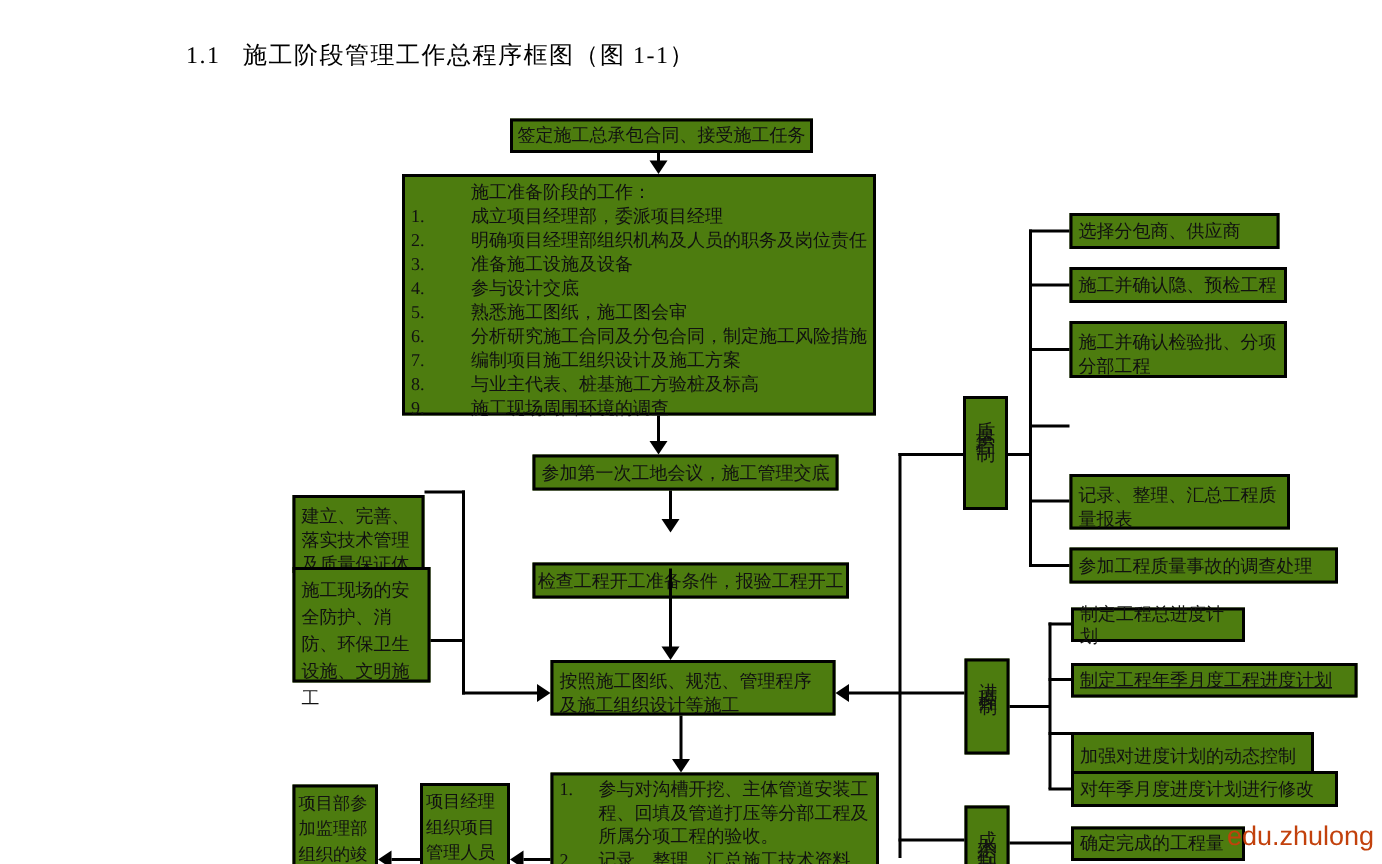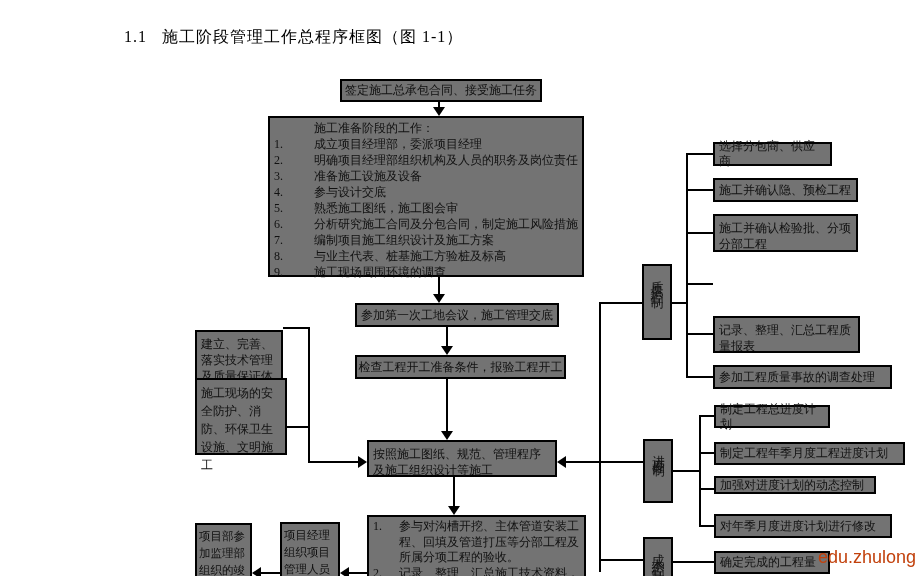--- a/index.html
+++ b/index.html
@@ -5,21 +5,21 @@
   html,body{margin:0;padding:0;background:#fff;}
   #canvas{
     position:relative;width:921px;height:576px;background:#fff;overflow:hidden;
     font-family:"Liberation Serif","DejaVu Serif",serif;color:#111;
   }
   .title{
     position:absolute;left:124px;top:27px;font-size:16px;letter-spacing:1px;
     white-space:pre;color:#000;
   }
   .box{
-    position:absolute;border:2px solid #000;background:#737373;
+    position:absolute;border:2px solid #000;background:#4d7c0f;
     font-size:12px;line-height:15px;box-sizing:border-box;
   }
   .ctr{display:flex;align-items:center;justify-content:center;text-align:center;white-space:nowrap;}
   .lft{display:flex;align-items:center;padding:1px 4px;}
   .wrap{padding:4px 4px;line-height:16px;}
   .vlabel{
     writing-mode:vertical-rl;text-orientation:upright;
     display:flex;align-items:center;justify-content:flex-start;
     font-size:13px;letter-spacing:5px;padding-top:4px;
   }
@@ -86,21 +86,21 @@
         </div>
         <div class="li">
           <span class="num">9.</span>
           <span class="txt">施工现场周围环境的调查</span>
         </div>
       </div>
   </div>
 
   <div class="box ctr" style="left:355px;top:303px;width:204px;height:24px;">参加第一次工地会议，施工管理交底</div>
 
-  <div class="box ctr" style="left:355px;top:355px;width:211px;height:24px;text-align:center;">检查工程开工准备条件，报验工程开工</div>
+  <div class="box ctr" style="left:355px;top:375px;width:211px;height:24px;text-align:center;">检查工程开工准备条件，报验工程开工</div>
 
   <div class="box wrap" style="left:367px;top:440px;width:190px;height:37px;">按照施工图纸、规范、管理程序及施工组织设计等施工</div>
 
   <div class="box list acc-list" style="left:367px;top:515px;width:219px;height:66px;">
     <div>
         <div class="li">
           <span class="num">1.</span>
           <span class="txt">参与对沟槽开挖、主体管道安装工程、回填及管道打压等分部工程及所属分项工程的验收。</span>
         </div>
         <div class="li">
@@ -113,29 +113,29 @@
   <div class="box wrap" style="left:195px;top:302px;width:88px;height:52px;line-height:16px;margin-top:28px;">建立、完善、落实技术管理及质量保证体系</div>
   <div class="box wrap" style="left:195px;top:378px;width:92px;height:77px;line-height:18px;">施工现场的安全防护、消防、环保卫生设施、文明施工</div>
 
   <div class="box wrap" style="left:195px;top:523px;width:57px;height:58px;font-size:11.5px;line-height:17px;padding:3px 2px;">项目部参加监理部组织的竣</div>
   <div class="box wrap" style="left:280px;top:522px;width:60px;height:59px;font-size:11.5px;line-height:17px;padding:3px 2px;">项目经理组织项目管理人员</div>
 
   <div class="box vlabel" style="left:642px;top:264px;width:30px;height:76px;">质量控制</div>
   <div class="box vlabel" style="left:643px;top:439px;width:30px;height:64px;font-size:12.5px;letter-spacing:3px;">进度控制</div>
   <div class="box vlabel" style="left:643px;top:537px;width:30px;height:50px;">成本控制</div>
 
-  <div class="box lft" style="left:713px;top:142px;width:119px;height:24px;">选择分包商、供应商</div>
+  <div class="box lft" style="left:713px;top:142px;width:140px;height:24px;">选择分包商、供应商</div>
   <div class="box lft" style="left:713px;top:178px;width:145px;height:24px;">施工并确认隐、预检工程</div>
   <div class="box wrap" style="left:713px;top:214px;width:145px;height:38px;">施工并确认检验批、分项分部工程</div>
   <div class="box wrap" style="left:713px;top:316px;width:147px;height:37px;">记录、整理、汇总工程质量报表</div>
   <div class="box lft" style="left:713px;top:365px;width:179px;height:24px;">参加工程质量事故的调查处理</div>
 
   <div class="box lft" style="left:714px;top:405px;width:116px;height:23px;">制定工程总进度计划</div>
-  <div class="box lft" style="left:714px;top:442px;width:191px;height:23px;">制定工程年季月度工程进度计划</div>
-  <div class="box lft" style="left:714px;top:476px;width:162px;height:18px;">加强对进度计划的动态控制</div>
+  <div class="box lft" style="left:714px;top:442px;width:191px;height:23px;text-decoration:underline;">制定工程年季月度工程进度计划</div>
+  <div class="box lft" style="left:714px;top:488px;width:162px;height:32px;">加强对进度计划的动态控制</div>
   <div class="box lft" style="left:714px;top:514px;width:178px;height:24px;">对年季月度进度计划进行修改</div>
 
   <div class="box lft" style="left:714px;top:551px;width:116px;height:23px;">确定完成的工程量</div>
 
   <div class="line" style="left:438px;top:101px;width:2px;height:8px;"></div>
   <div class="arr arr-d" style="left:433px;top:107px;"></div>
 
   <div class="line" style="left:438px;top:277px;width:2px;height:19px;"></div>
   <div class="arr arr-d" style="left:433px;top:294px;"></div>
 

